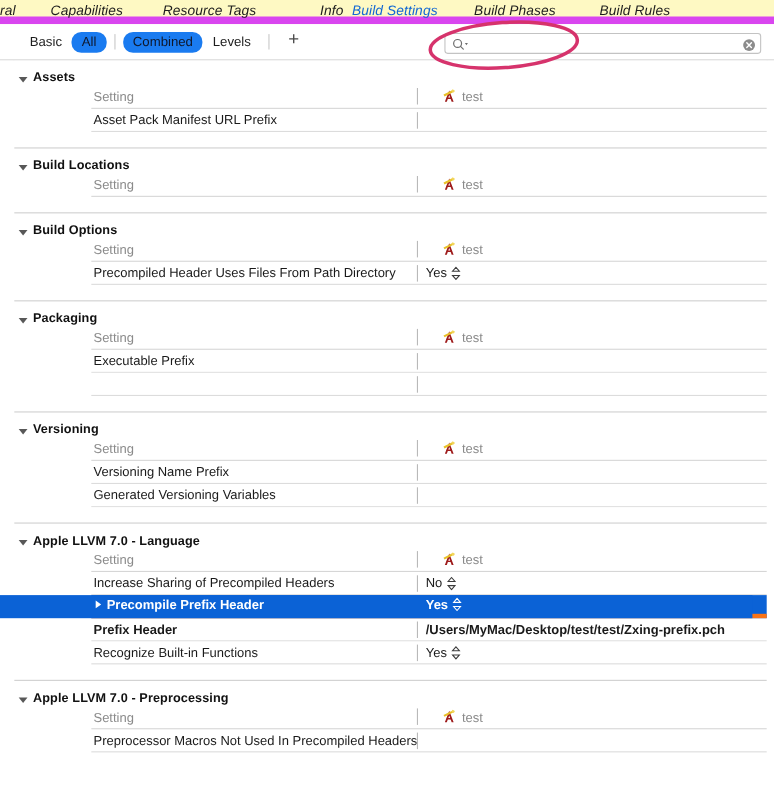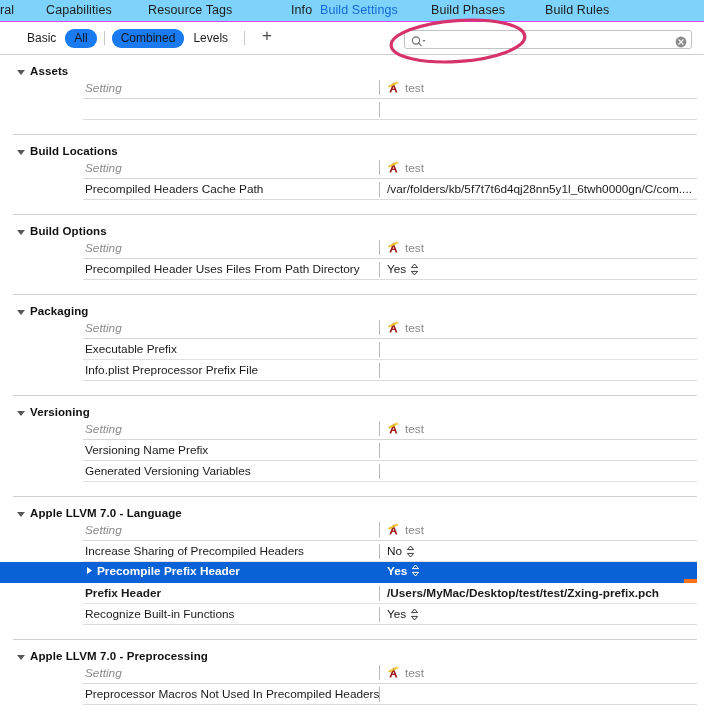--- a/index.html
+++ b/index.html
@@ -17,22 +17,23 @@
     width: 704px;
     height: 715px;
     background: #ffffff;
   }
 
   
   .tabbar {
     position: absolute;
     left: 0; top: 0;
     width: 704px; height: 22px;
-    background: #7dd3fc;
-    border-bottom: 1px solid #d946ef;
+    background: #fef9c3;
+    border-bottom: 7px solid #d946ef;
+    font-style: italic;
   }
   .tabbar-inner {
     position: relative;
     width: 100%; height: 100%;
   }
   .tab {
     position: absolute;
     top: 3px;
     font-size: 12.5px;
     color: #1d1d1d;
@@ -212,22 +213,22 @@
     position: relative;
     flex: 1 1 auto;
     font-size: 11.8px;
     color: #1a1a1a;
     white-space: nowrap;
     overflow: hidden;
     display: flex;
     align-items: center;
     padding-left: 8px;
   }
-  .row.hdr .cell-name { color: #8a8a8a; font-style: italic; }
-  .row.hdr .cell-val  { color: #8a8a8a; padding-left: 0; }
+  .row.hdr .cell-name { color: #8a8a8a; }
+  .row.hdr .cell-val  { color: #8a8a8a; padding-left: 15px; }
 
   .col-sep {
     position: absolute;
     left: 296px; top: 3px;
     width: 1px; height: 15px;
     background: #b9b9b9;
   }
 
   .proj-icon {
     width: 15px; height: 15px;
@@ -365,20 +366,21 @@
                     <path d="M7.4 2.2 L11.4 12.6 L9.6 12.6 L7.4 6.4 L5.2 12.6 L3.4 12.6 Z" fill="#9e1b1b"></path>
                     <path d="M5.1 8.7 L9.7 8.7 L9.7 10.0 L5.1 10.0 Z" fill="#9e1b1b"></path>
                     <path d="M2.2 6.0 L11.0 1.6 L11.9 3.3 L3.1 7.7 Z" fill="#e8c02a"></path>
                     <path d="M10.3 1.2 L12.6 2.4 L11.6 4.2 L9.3 3.0 Z" fill="#f2d65c"></path>
                   </svg>
                 </span>
                 <span>test</span>
               </div>
             </div>
             <div class="row last">
+              <div class="cell-name"><span>Asset Pack Manifest URL Prefix</span></div>
               <div class="col-sep"></div>
               <div class="cell-val">
                 <span></span>
               </div>
             </div>
           </div>
         </div>
         <div class="sec-gap"></div>
         <div class="sec-rule"></div>
         <div class="section">
@@ -399,27 +401,20 @@
                   <svg width="15" height="15" viewBox="0 0 15 15">
                     <path d="M7.4 2.2 L11.4 12.6 L9.6 12.6 L7.4 6.4 L5.2 12.6 L3.4 12.6 Z" fill="#9e1b1b"></path>
                     <path d="M5.1 8.7 L9.7 8.7 L9.7 10.0 L5.1 10.0 Z" fill="#9e1b1b"></path>
                     <path d="M2.2 6.0 L11.0 1.6 L11.9 3.3 L3.1 7.7 Z" fill="#e8c02a"></path>
                     <path d="M10.3 1.2 L12.6 2.4 L11.6 4.2 L9.3 3.0 Z" fill="#f2d65c"></path>
                   </svg>
                 </span>
                 <span>test</span>
               </div>
             </div>
-            <div class="row last">
-              <div class="cell-name"><span>Precompiled Headers Cache Path</span></div>
-              <div class="col-sep"></div>
-              <div class="cell-val">
-                <span>/var/folders/kb/5f7t7t6d4qj28nn5y1l_6twh0000gn/C/com....</span>
-              </div>
-            </div>
           </div>
         </div>
         <div class="sec-gap"></div>
         <div class="sec-rule"></div>
         <div class="section">
           <div class="sec-head">
             <span class="disc-tri">
               <svg width="10" height="10" viewBox="0 0 10 10">
                 <path d="M1 3 L9 3 L5 8 Z" fill="#585858"></path>
               </svg>
@@ -485,21 +480,20 @@
               </div>
             </div>
             <div class="row">
               <div class="cell-name"><span>Executable Prefix</span></div>
               <div class="col-sep"></div>
               <div class="cell-val">
                 <span></span>
               </div>
             </div>
             <div class="row last">
-              <div class="cell-name"><span>Info.plist Preprocessor Prefix File</span></div>
               <div class="col-sep"></div>
               <div class="cell-val">
                 <span></span>
               </div>
             </div>
           </div>
         </div>
         <div class="sec-gap"></div>
         <div class="sec-rule"></div>
         <div class="section">

